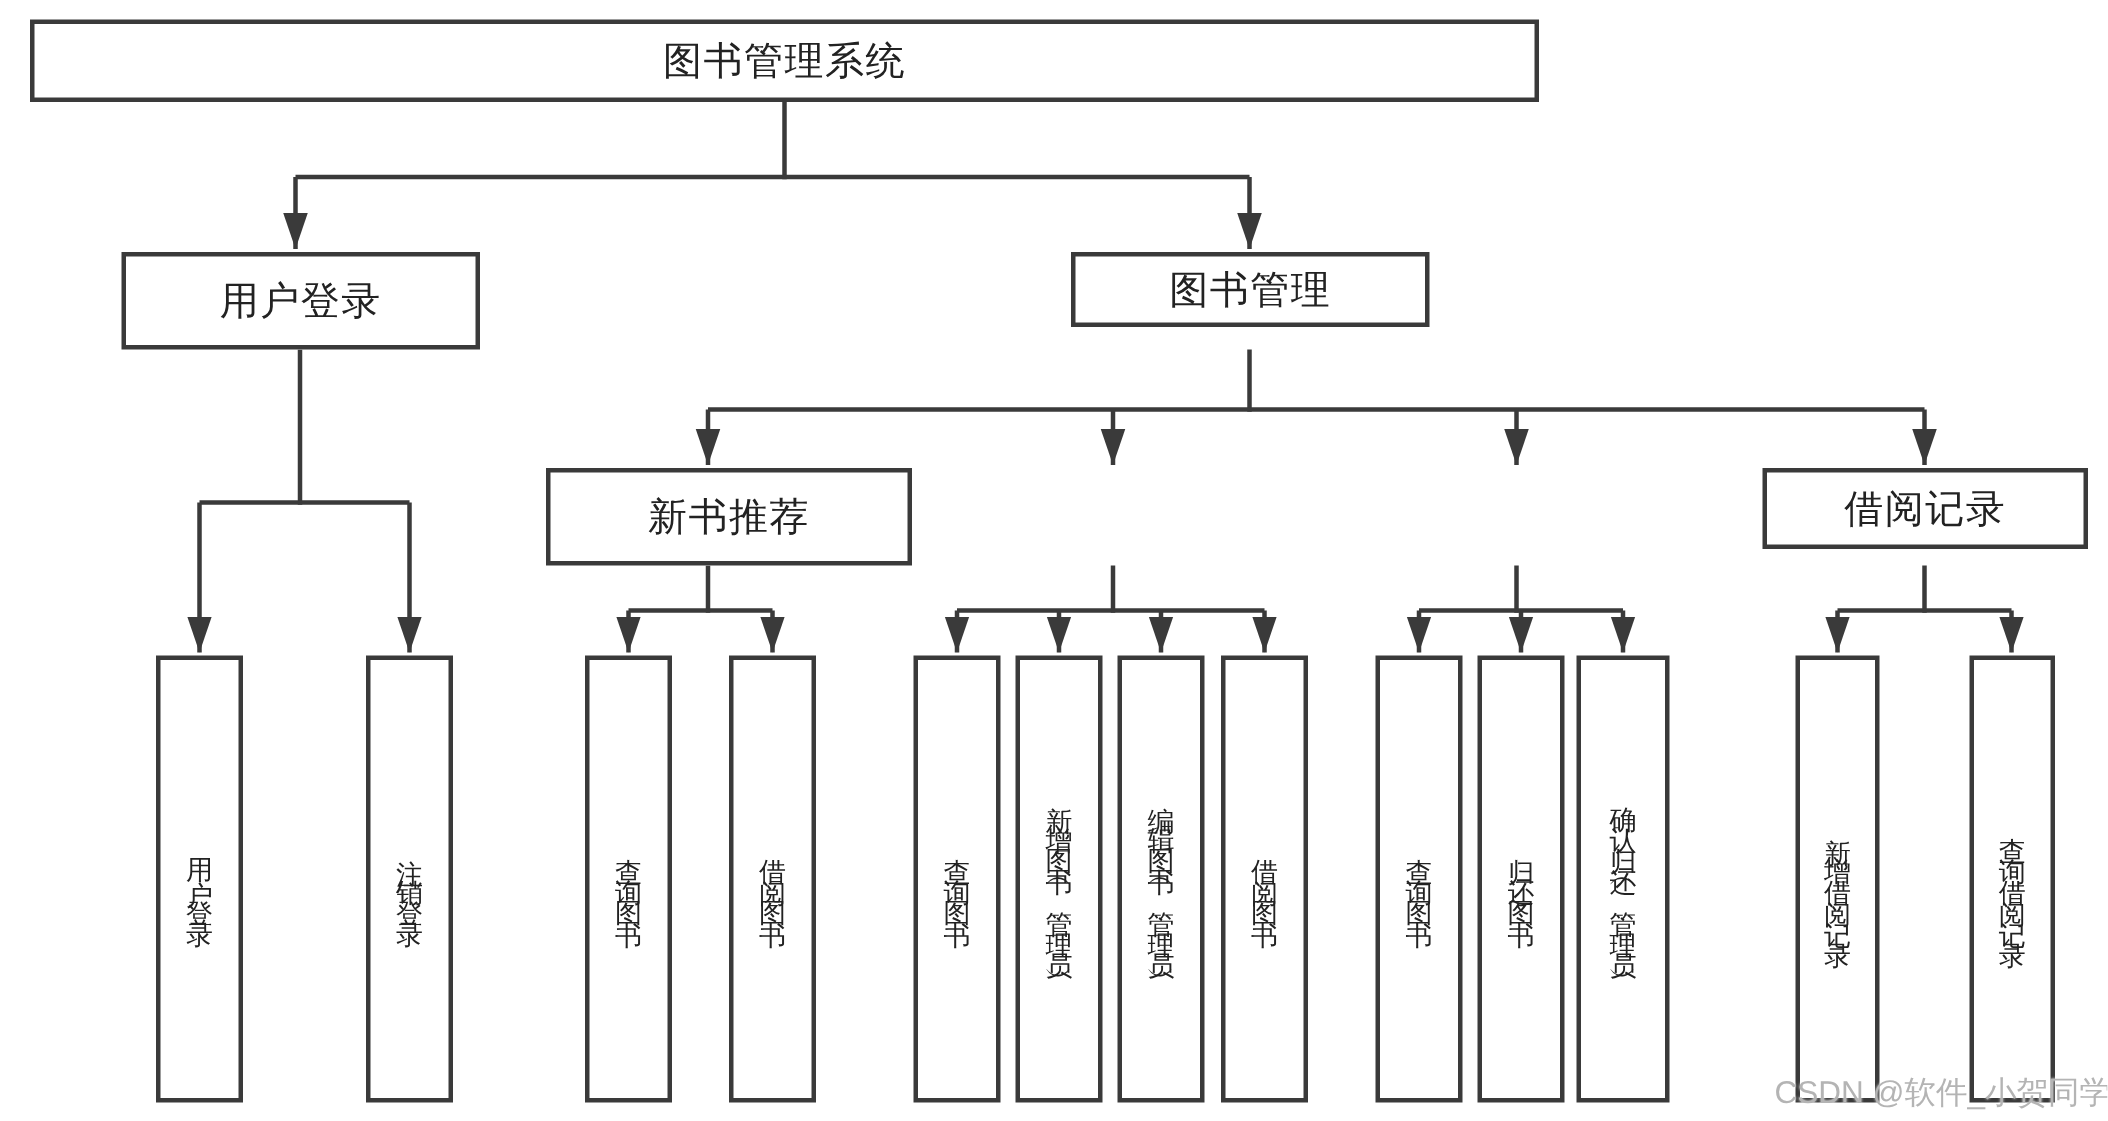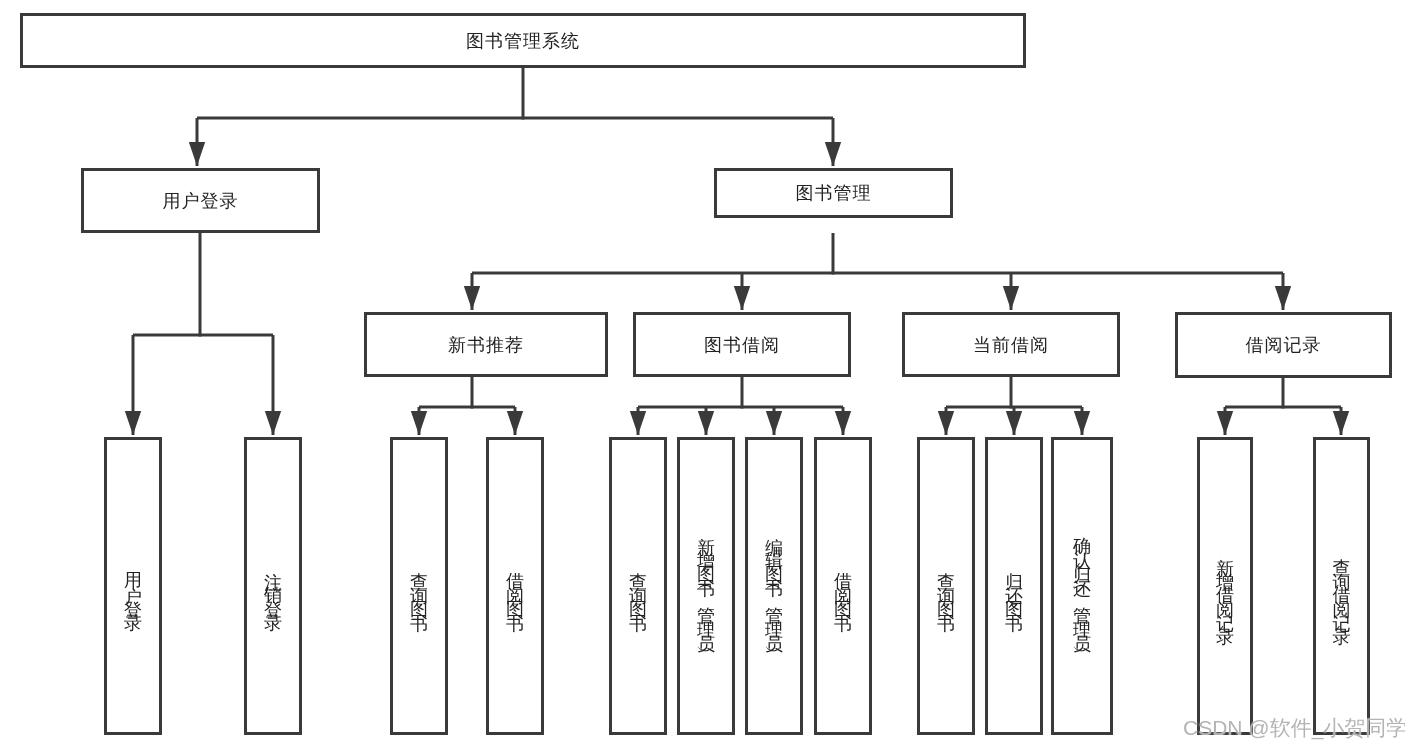--- a/index.html
+++ b/index.html
@@ -26,21 +26,21 @@
     box-sizing: border-box;
     background: #ffffff;
     border: 3px solid #3a3a3a;
     display: flex;
     align-items: center;
     justify-content: center;
     color: #222222;
     z-index: 1;
   }
   .node.h {
-    font-size: 18px;
+    font-size: 26px;
     letter-spacing: 1px;
     white-space: nowrap;
   }
   .node.leaf {
     top: 437px;
     height: 298px;
     width: 58px;
   }
   .node.leaf .vtext {
     writing-mode: vertical-rl;
@@ -123,27 +123,21 @@
   <div class="node h" style="left:81px; top:168px; width:239px; height:65px;">
     <span>用户登录</span>
   </div>
   <div class="node h" style="left:714px; top:168px; width:239px; height:50px;">
     <span>图书管理</span>
   </div>
 
   <div class="node h" style="left:364px; top:312px; width:244px; height:65px;">
     <span>新书推荐</span>
   </div>
-  <div class="node h" style="left:633px; top:312px; width:218px; height:65px;">
-    <span>图书借阅</span>
-  </div>
-  <div class="node h" style="left:902px; top:312px; width:218px; height:65px;">
-    <span>当前借阅</span>
-  </div>
-  <div class="node h" style="left:1175px; top:312px; width:217px; height:66px;">
+  <div class="node h" style="left:1175px; top:312px; width:217px; height:54px;">
     <span>借阅记录</span>
   </div>
 
   <div class="node leaf" style="left:104px;">
     <span class="vtext">用户登录</span>
   </div>
   <div class="node leaf" style="left:244px;">
     <span class="vtext">注销登录</span>
   </div>
 

